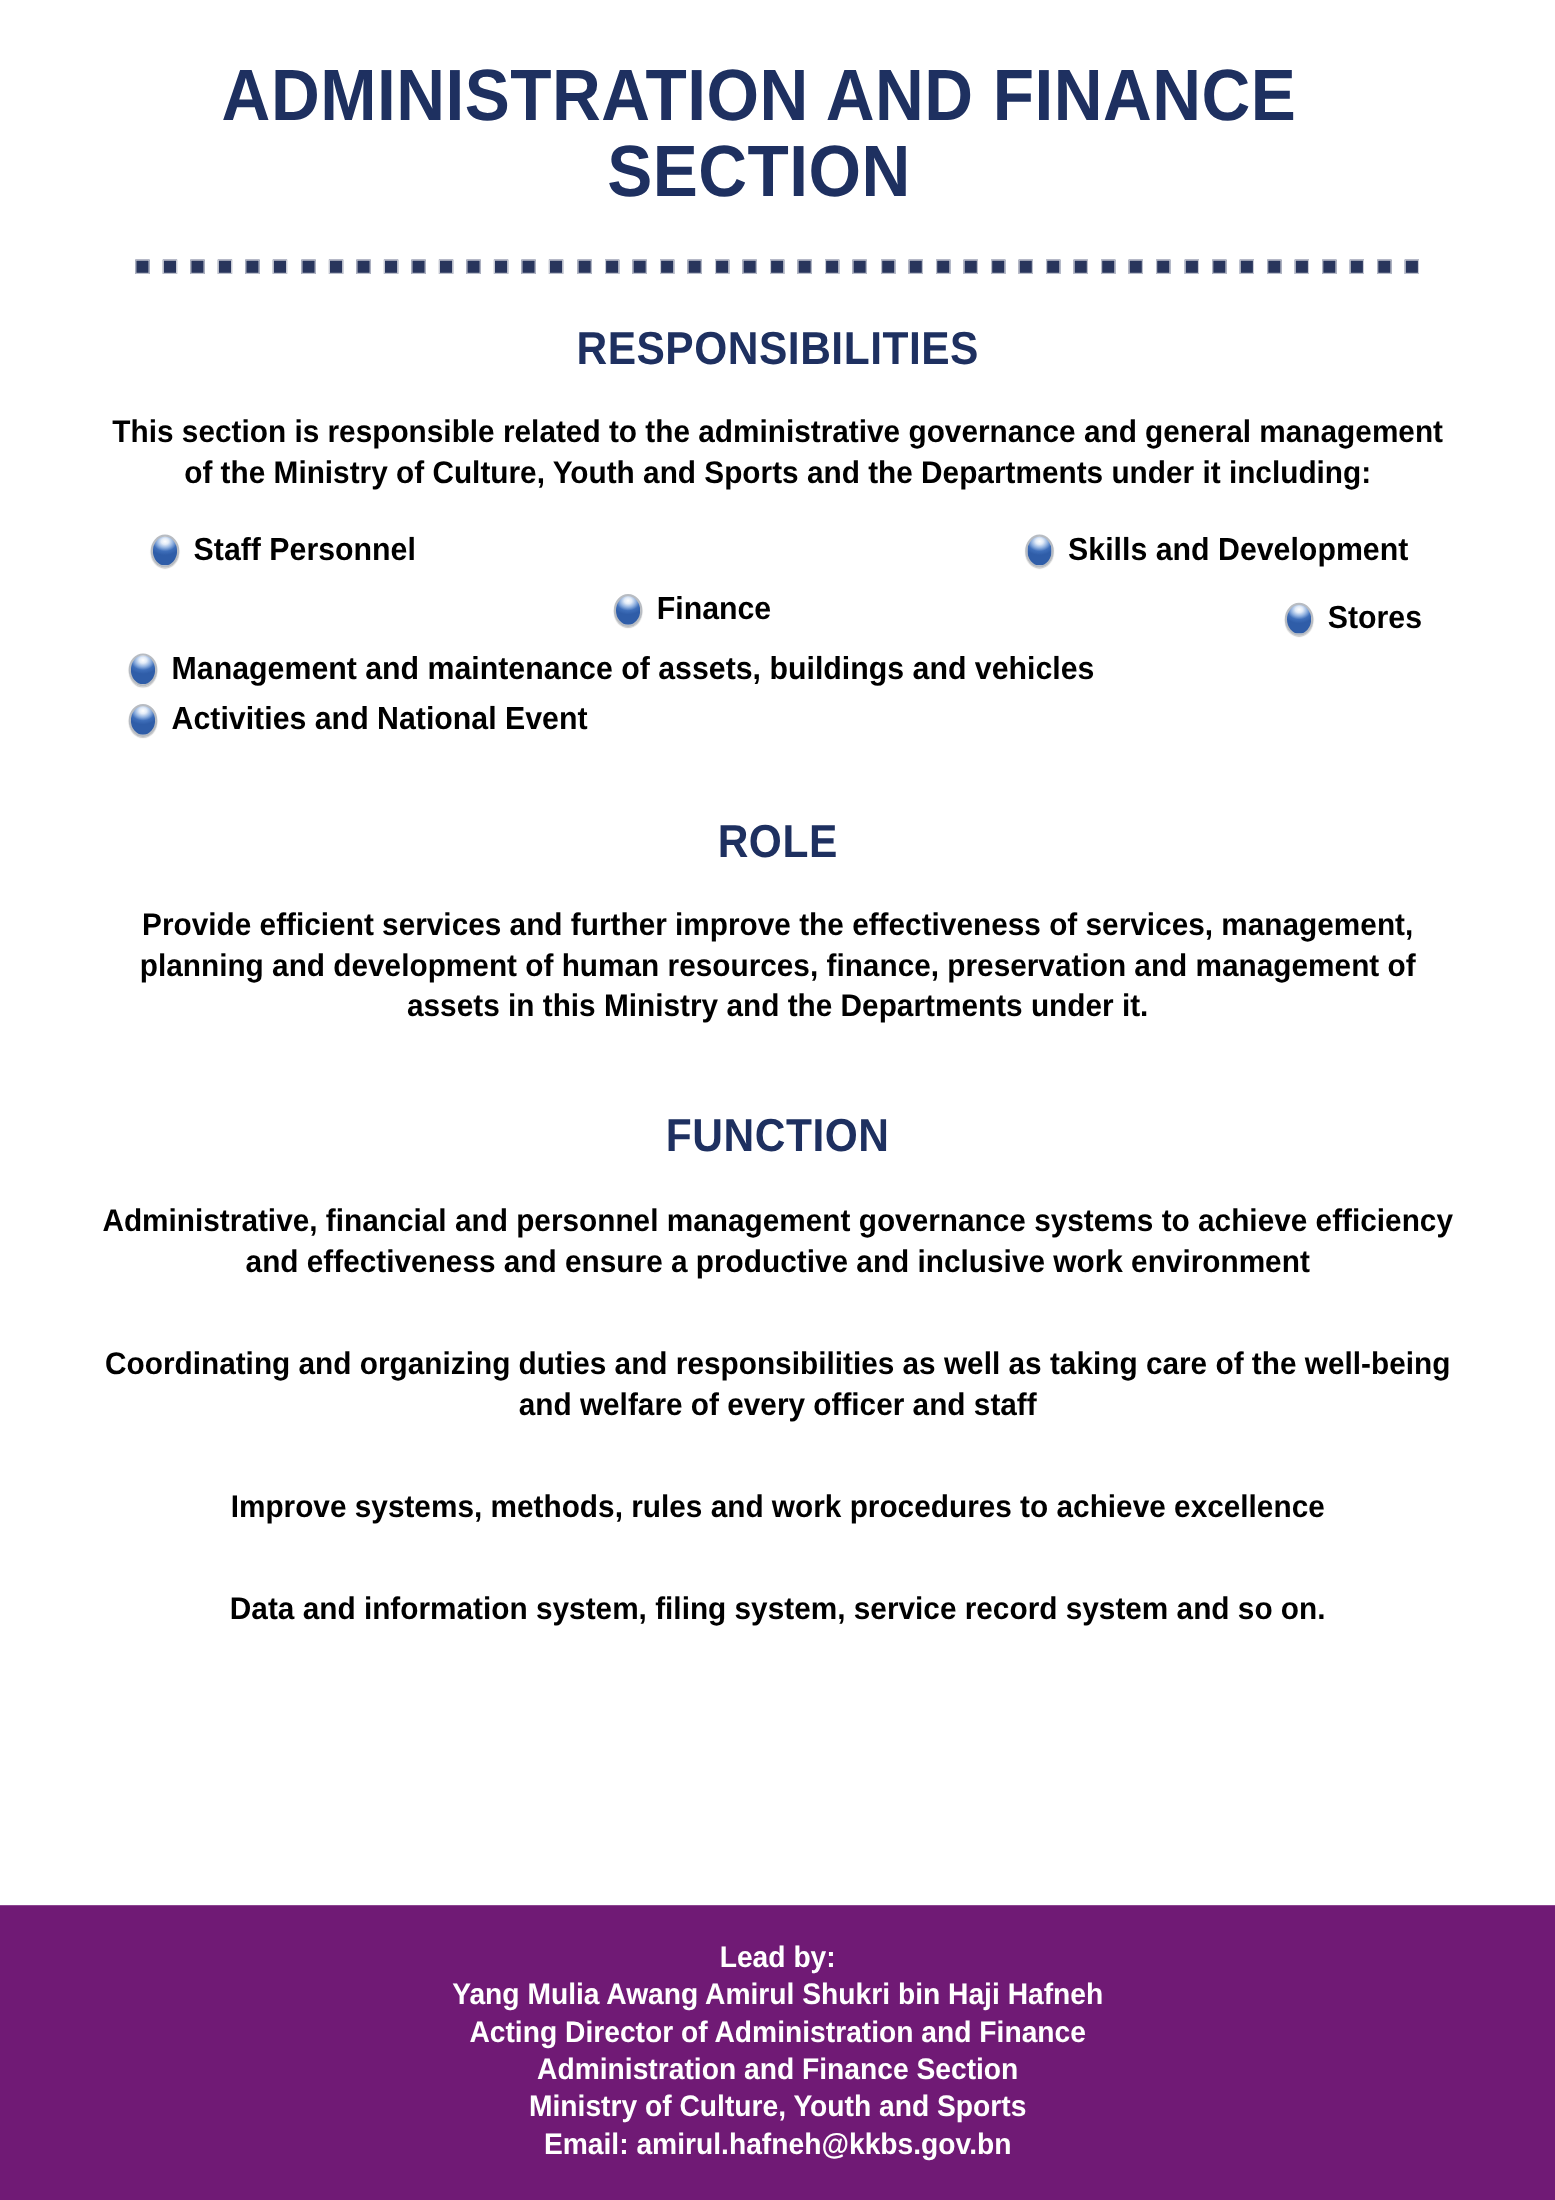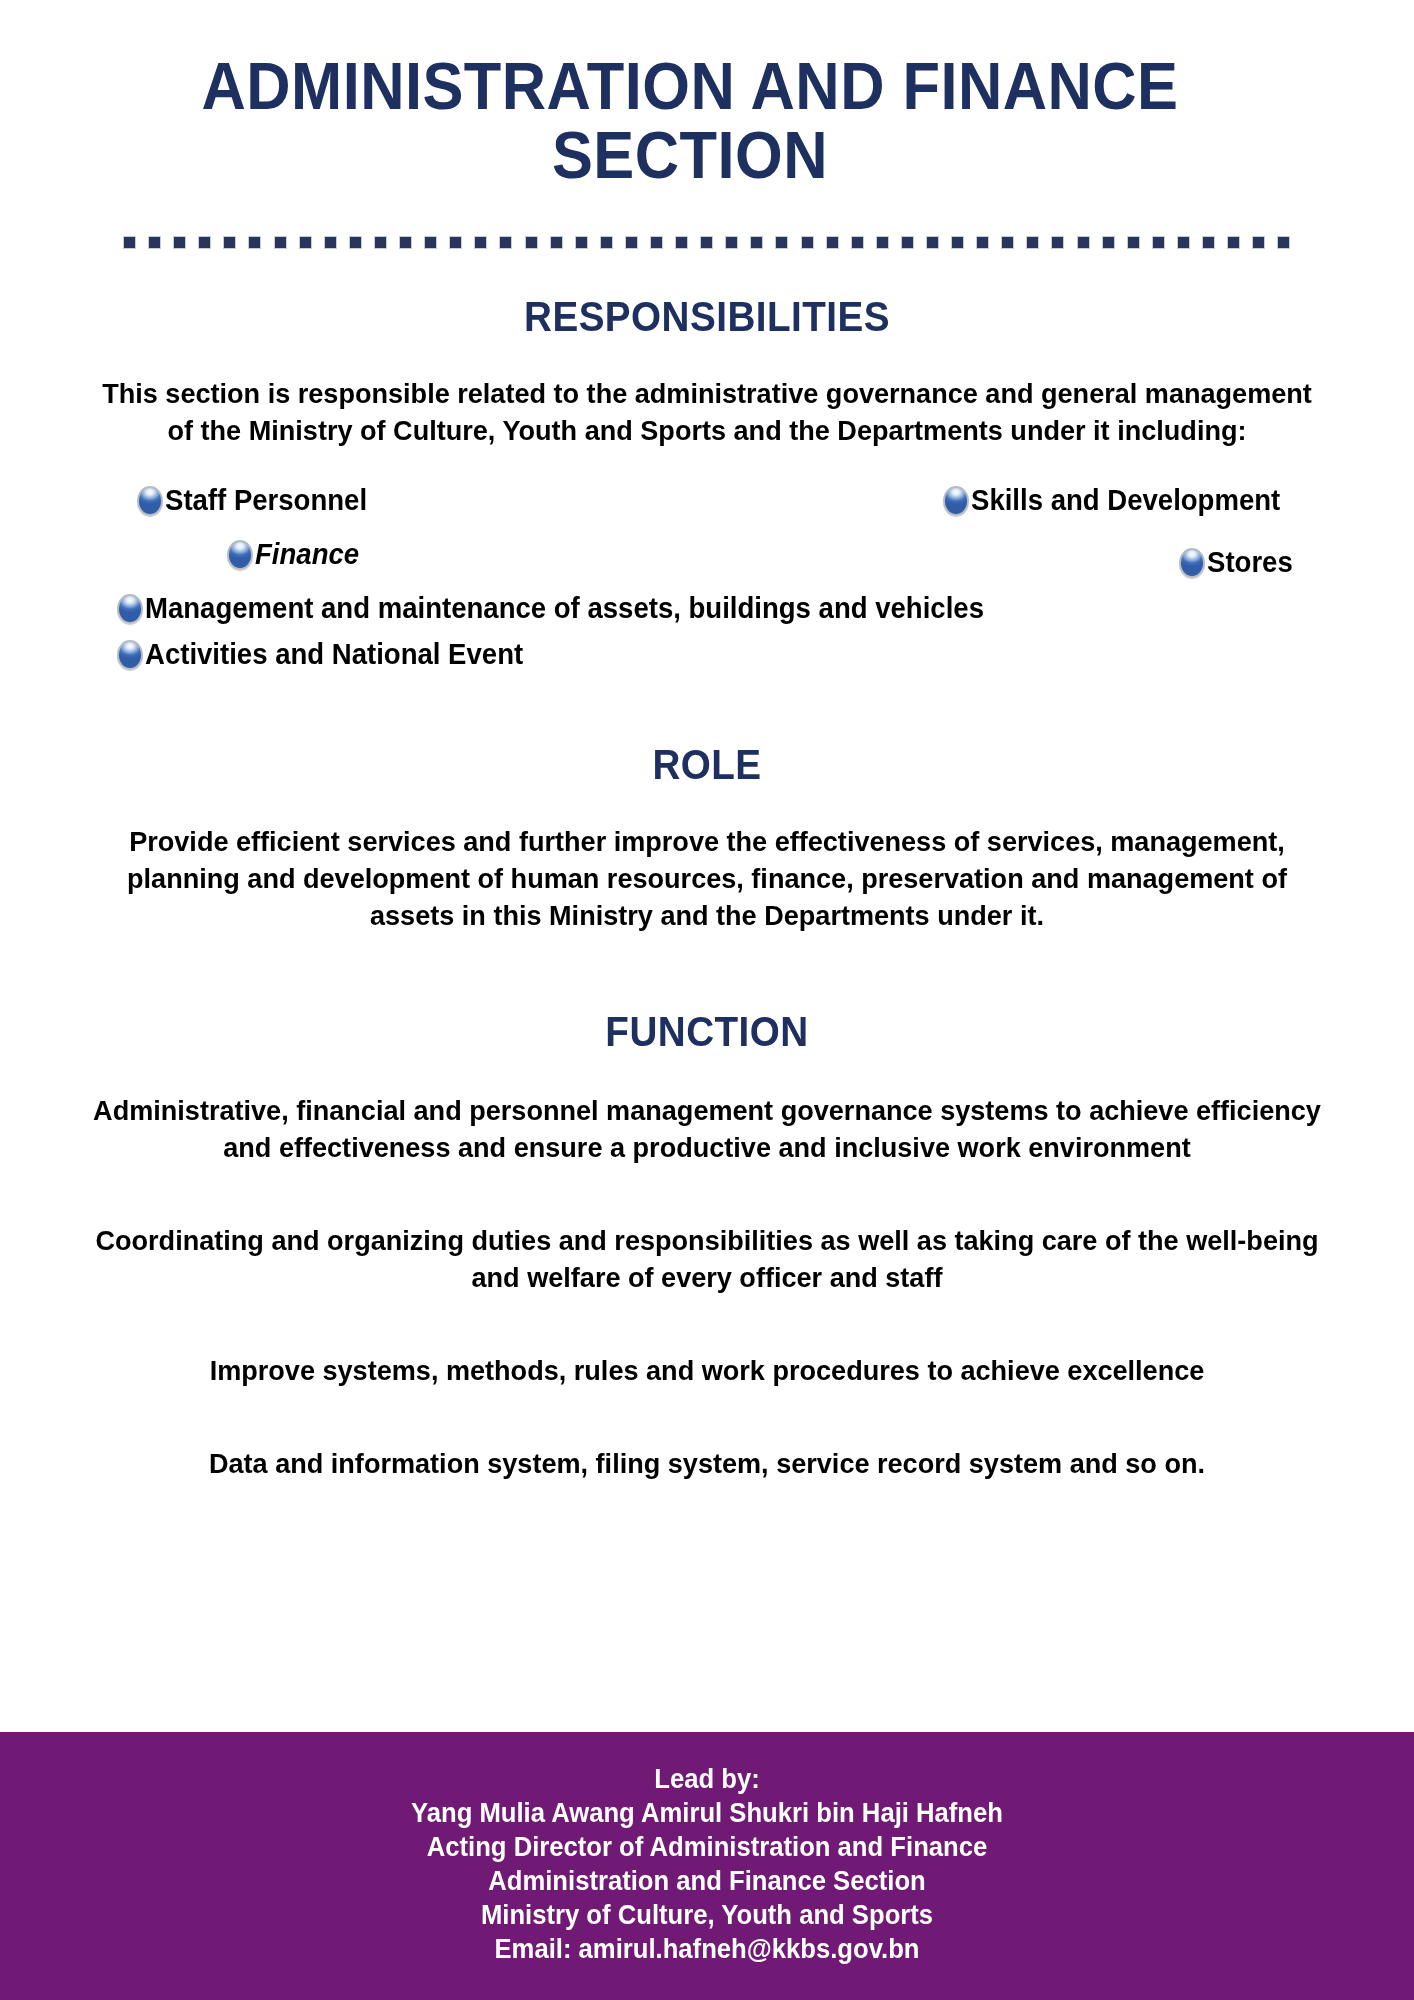--- a/index.html
+++ b/index.html
@@ -108,27 +108,27 @@
     width: 1180px;
     margin-bottom: 14px;
   }
   .bullet-row.two-col > .bullet-cell {
     width: 50%;
     display: flex;
     justify-content: center;
   }
   .bullet-row.two-col.r1 > .bullet-cell:first-child { justify-content: flex-start; padding-left: 20px; }
   .bullet-row.two-col.r1 > .bullet-cell:last-child  { justify-content: flex-end; padding-left: 0px; }
-  .bullet-row.two-col.r2 > .bullet-cell:first-child { justify-content: flex-start; padding-left: 110px; font-style: italic; }
+  .bullet-row.two-col.r2 > .bullet-cell:first-child { justify-content: flex-end; padding-left: 110px; }
   .bullet-row.two-col.r2 > .bullet-cell:last-child  { justify-content: flex-end; padding-left: 110px; margin-top: 16px; }
 
   .bullet-item {
     display: flex;
     align-items: center;
-    gap: 2px;
+    gap: 13px;
   }
   .dot {
     width: 26px;
     height: 30px;
     border-radius: 50%;
     flex: 0 0 auto;
     background:
       radial-gradient(ellipse 70% 48% at 50% 16%,
         #ffffff 0%, #e3ecf8 22%, #8fb0df 48%, #3f6fba 72%, #2f5da8 100%);
     border: 2px solid #b8bcc2;

